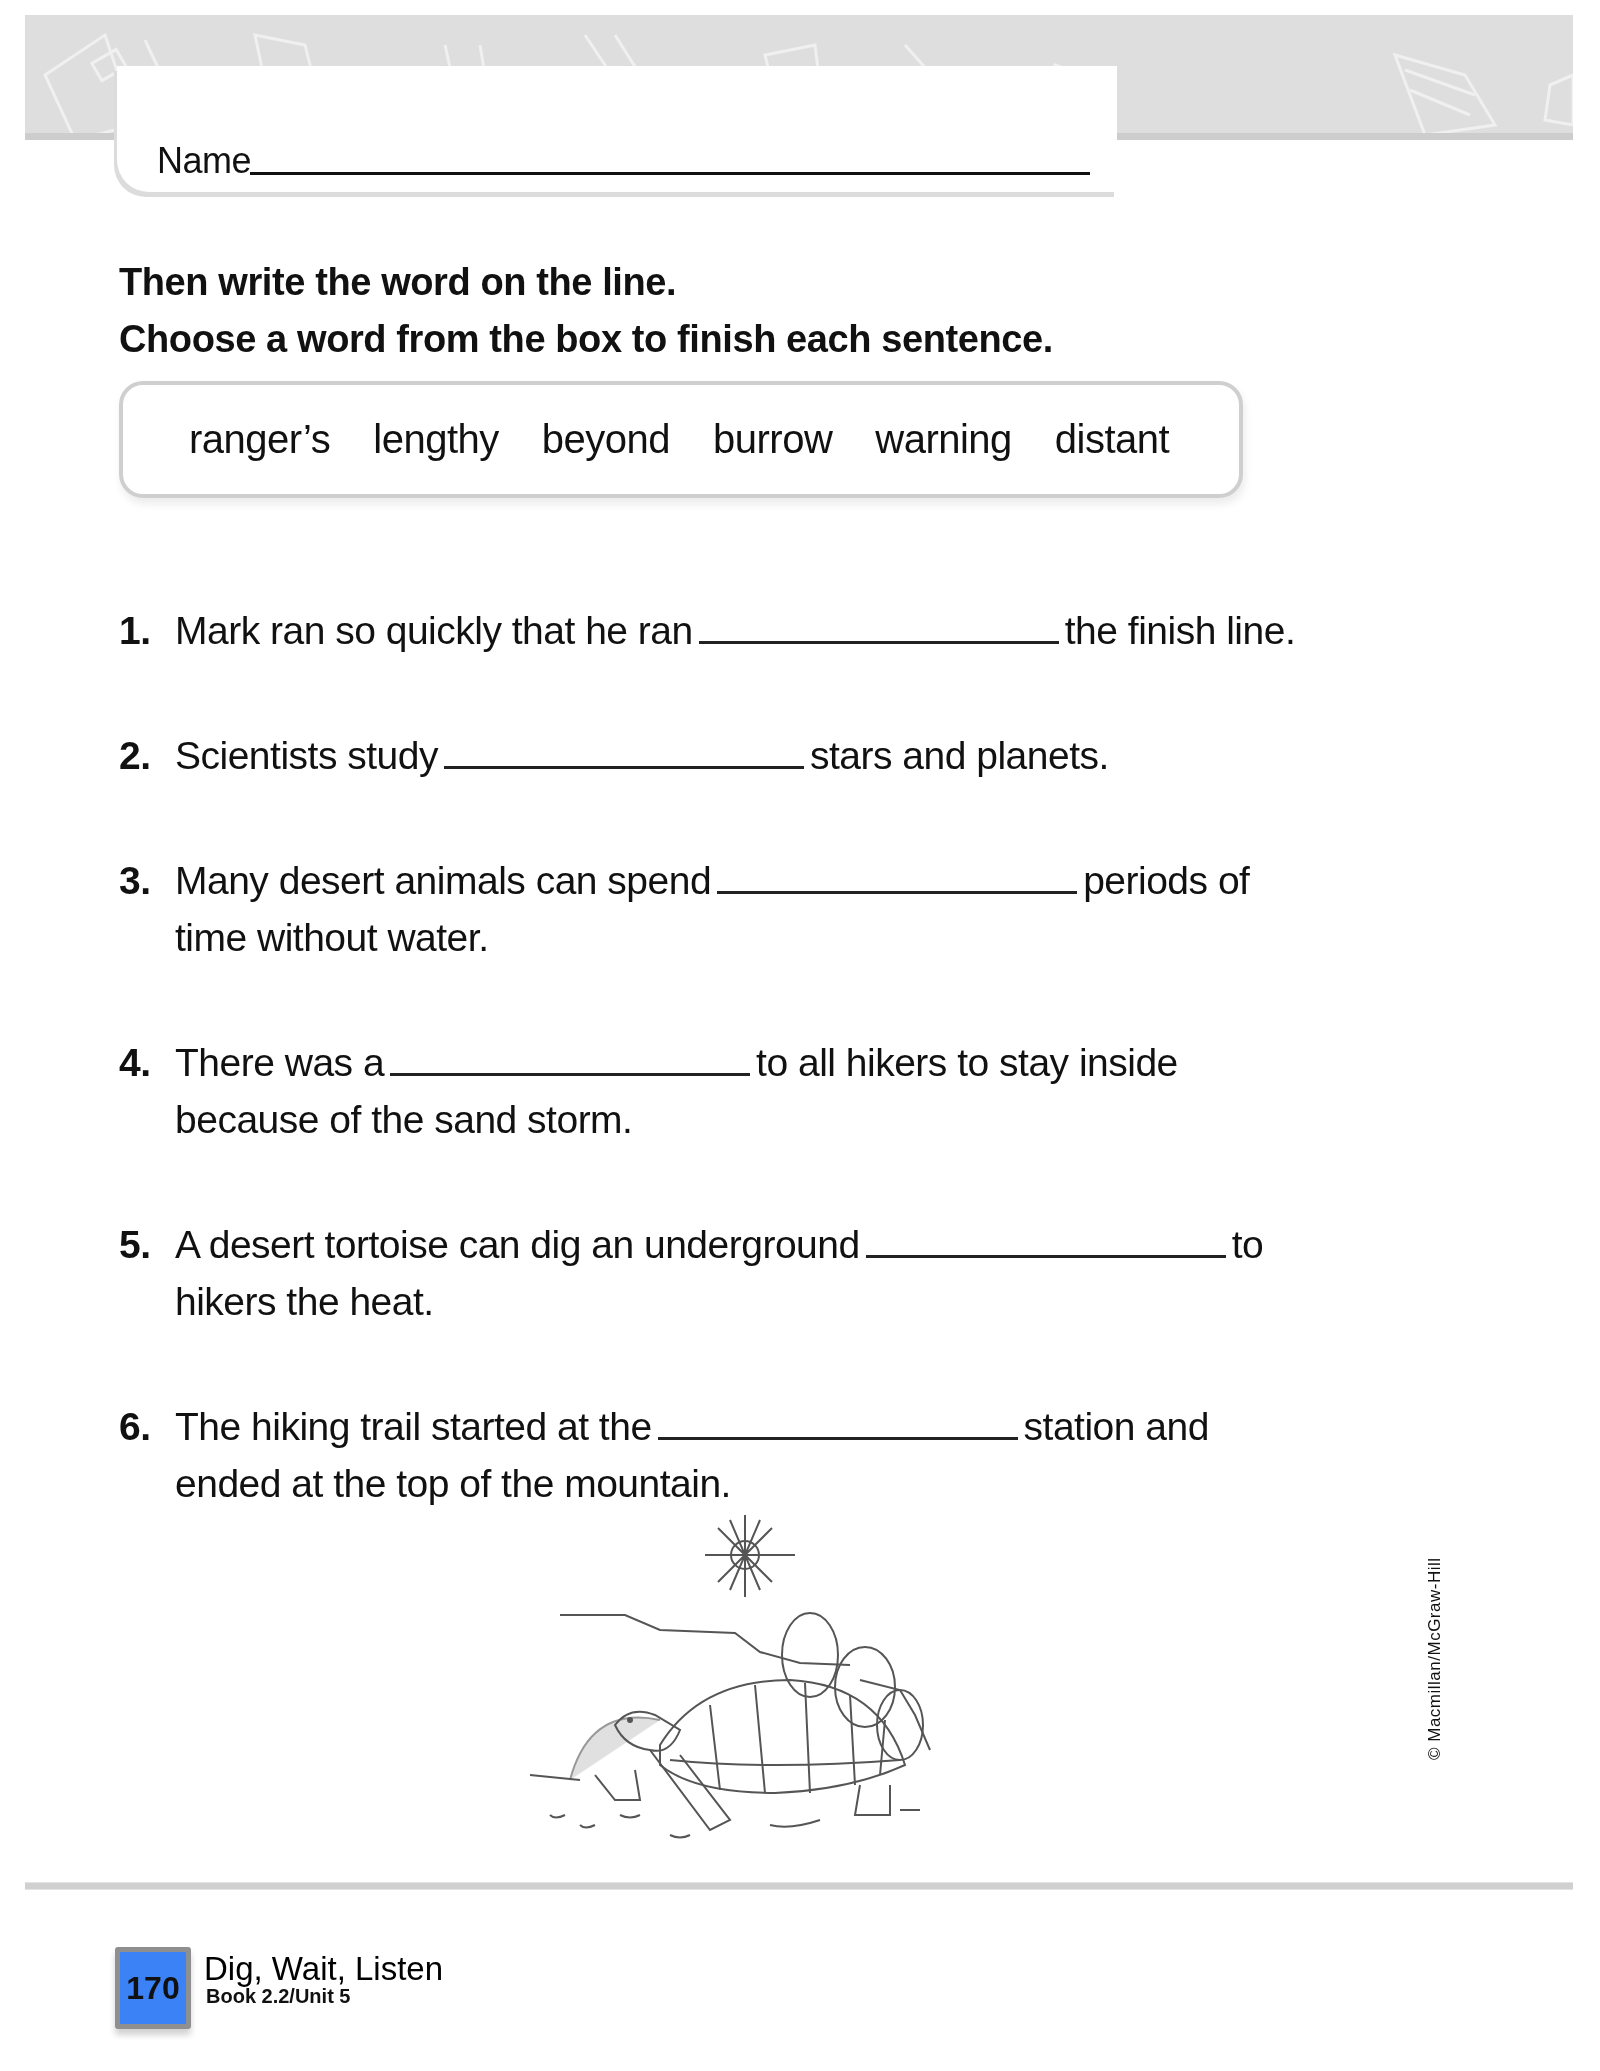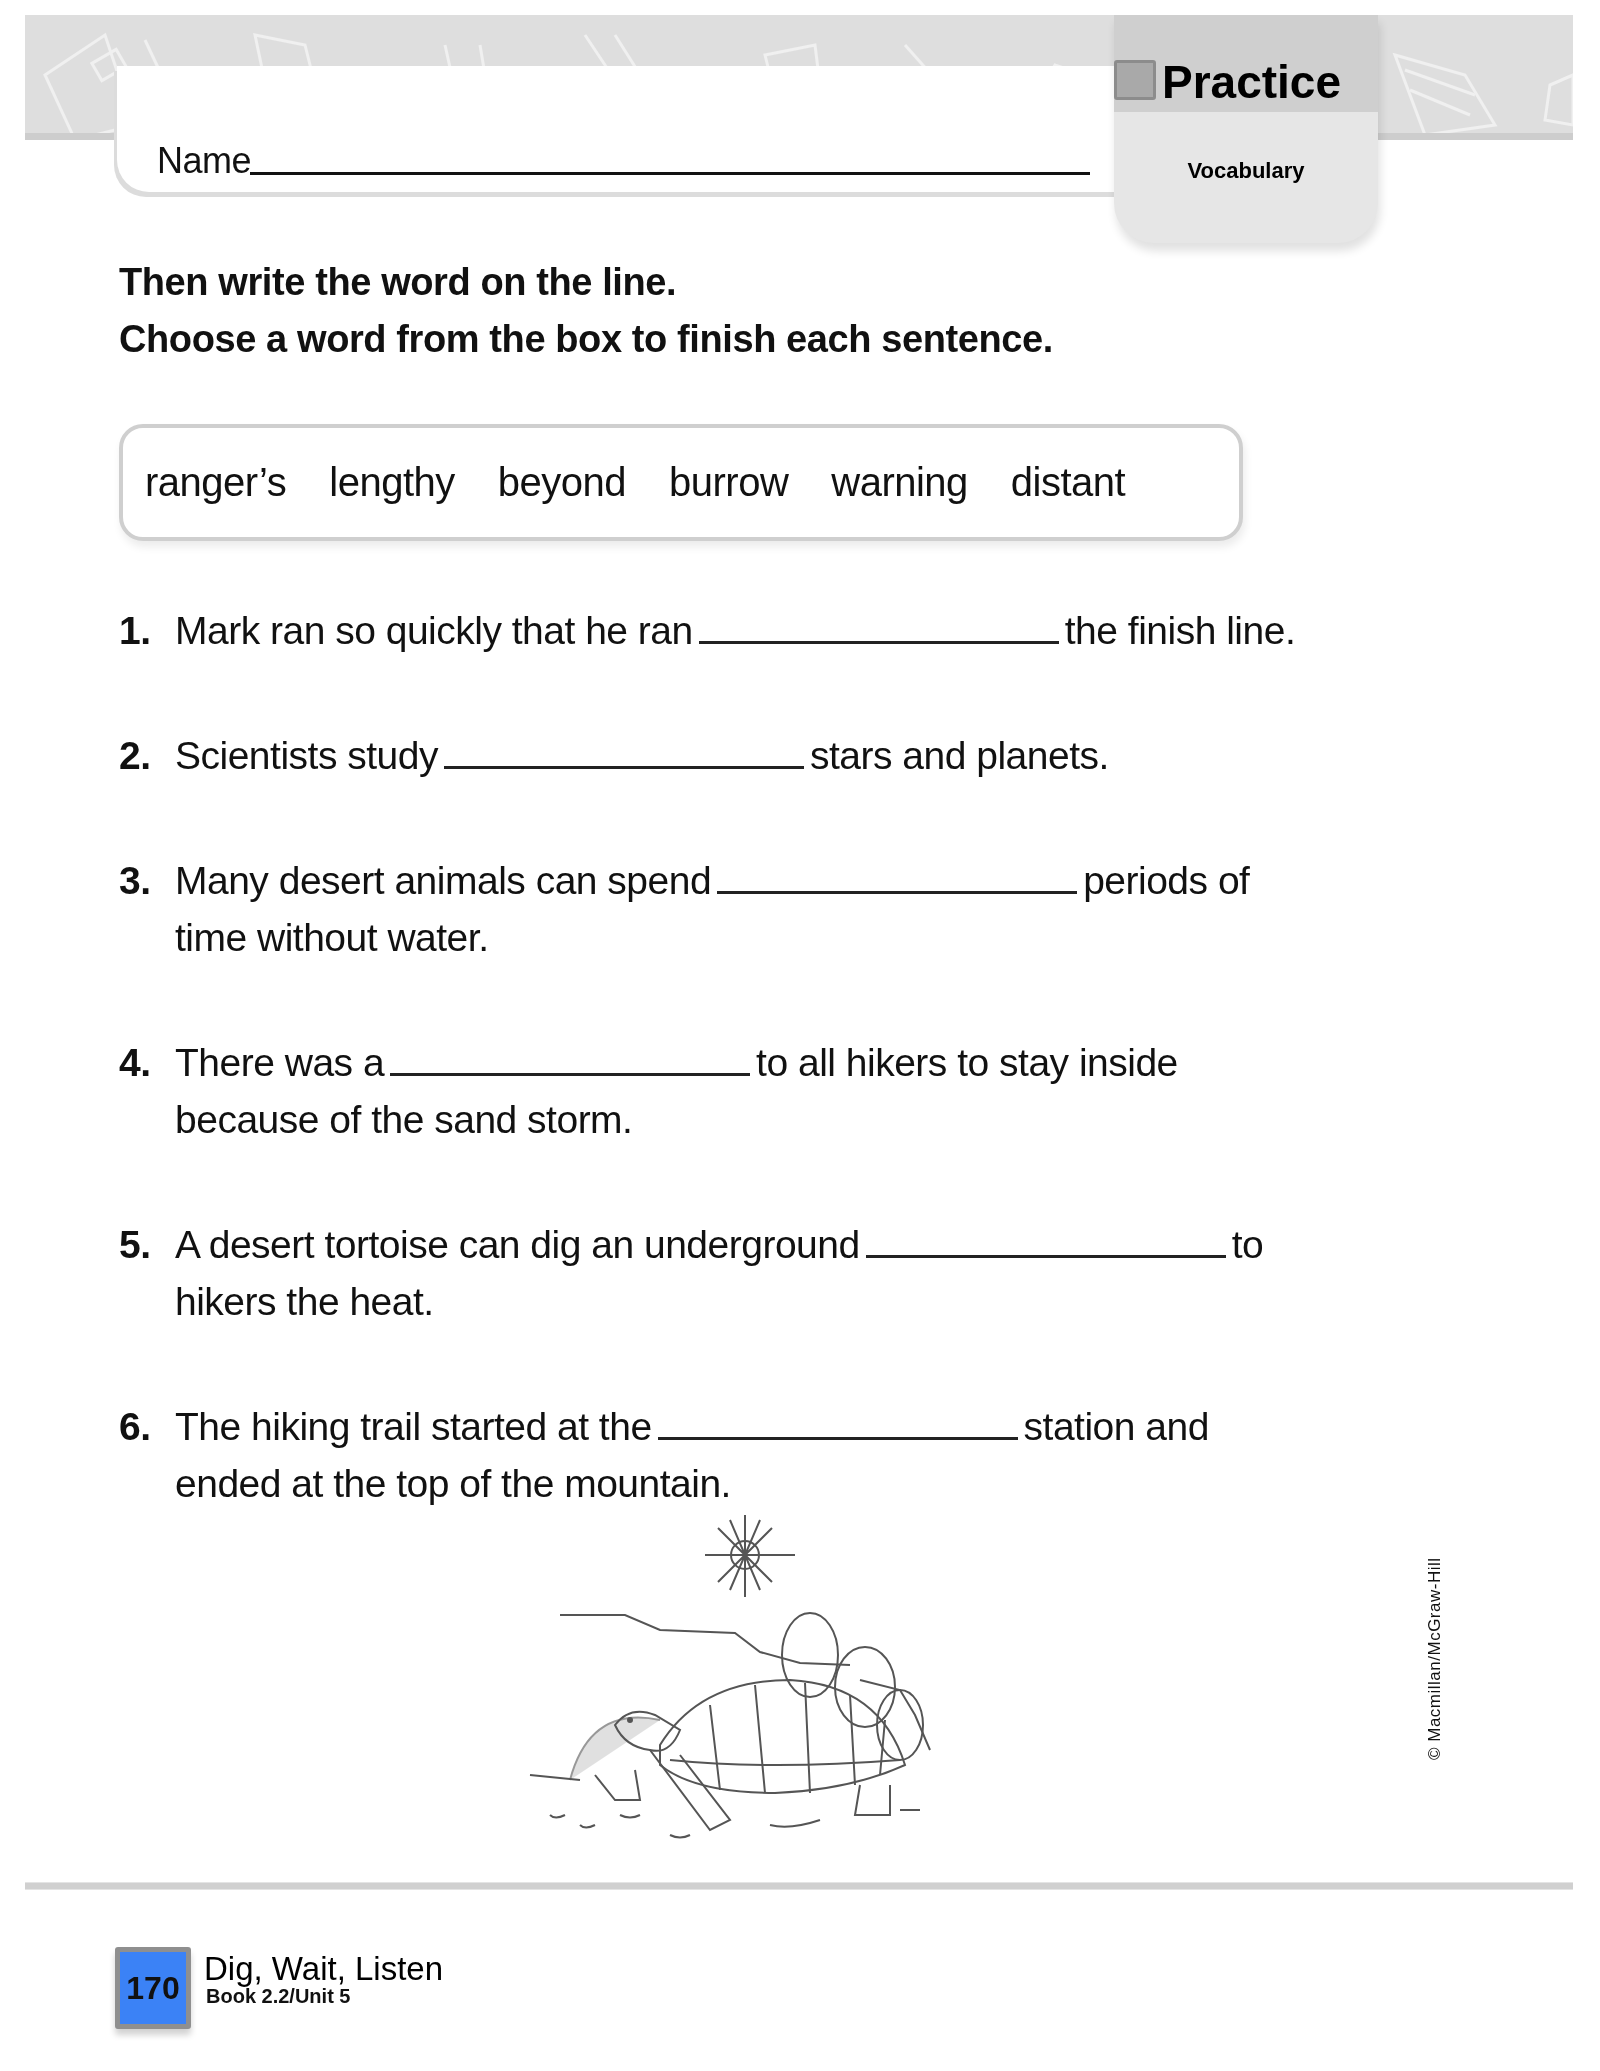--- a/index.html
+++ b/index.html
@@ -62,24 +62,24 @@
     }
 
     
     .instructions {
       position: absolute; left: 119px; top: 254px; width: 1200px;
       font-size: 38px; font-weight: bold; line-height: 57px; letter-spacing: -0.4px;
     }
 
     
     .word-box {
-      position: absolute; left: 119px; top: 424px; width: 1124px; height: 117px;
+      position: absolute; left: 119px; top: 381px; width: 1124px; height: 117px;
       border: 4px solid #cfcfcf; border-radius: 24px; background: #fff;
       box-shadow: 2px 6px 8px rgba(0,0,0,0.08);
-      display: flex; align-items: center; padding-left: 22px;
+      display: flex; align-items: center; padding-left: 66px;
     }
     .word {
       font-size: 40px; margin-right: 43px; letter-spacing: -0.5px; color: #111;
     }
 
     
     .question {
       position: absolute; left: 119px; width: 1240px;
       font-size: 39px; line-height: 57px; letter-spacing: -0.5px;
     }
@@ -143,26 +143,20 @@
         <path d="M1525 70 L1548 60 L1548 110 L1520 105 Z"></path>
       </g>
     </svg>
   </div>
 
   <div class="name-box">
     <span class="name-label">Name</span>
     <div class="name-line"></div>
   </div>
 
-  <div class="tab">
-    <div class="tab-top"></div>
-    <div class="tab-square"></div>
-    <div class="tab-title">Practice</div>
-    <div class="tab-subtitle">Vocabulary</div>
-  </div>
 
   <div class="instructions">
     <div>Then write the word on the line.</div>
     <div>Choose a word from the box to finish each sentence.</div>
   </div>
 
   <div class="word-box">
     <span class="word">ranger’s</span>
     <span class="word">lengthy</span>
     <span class="word">beyond</span>

